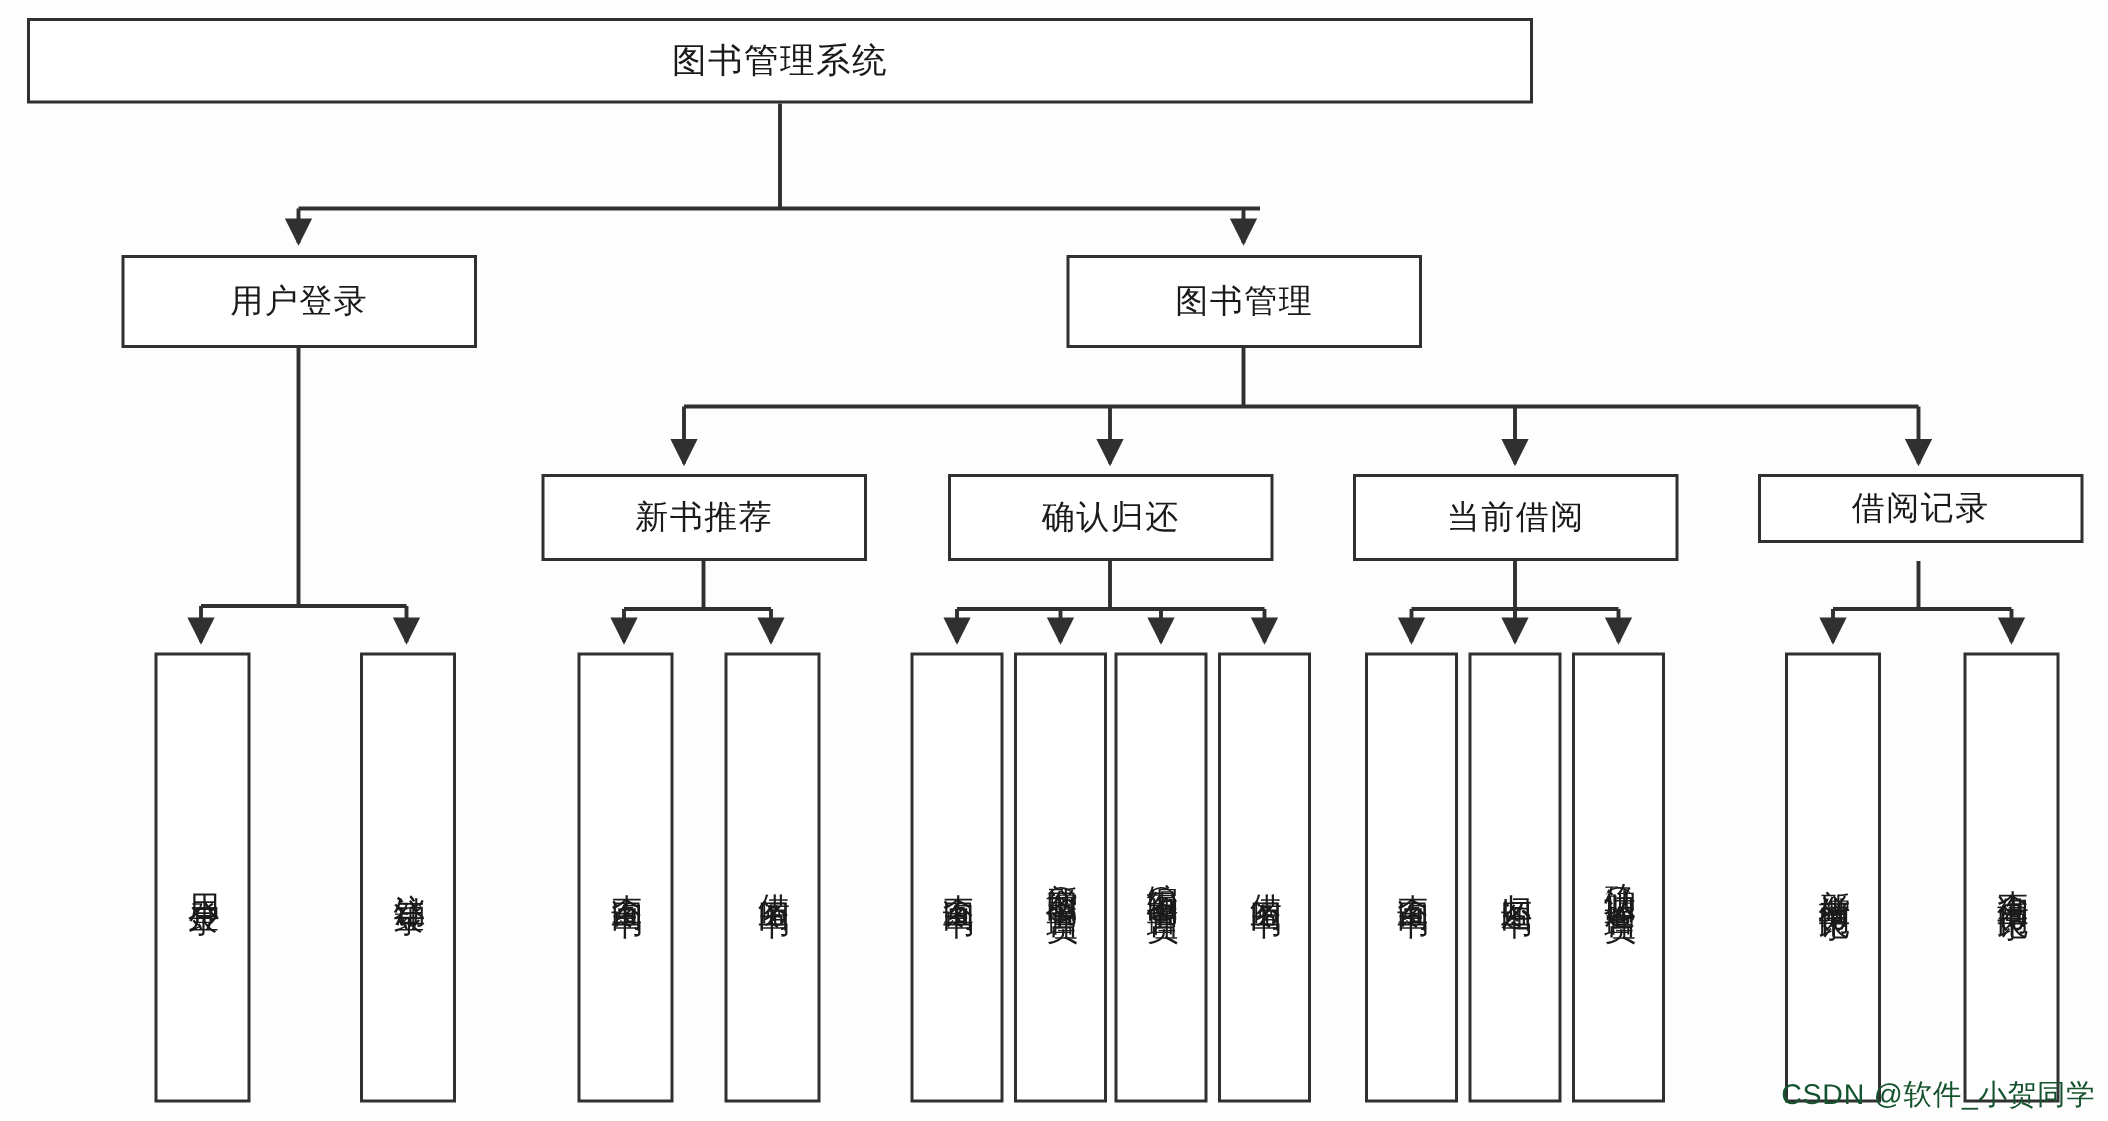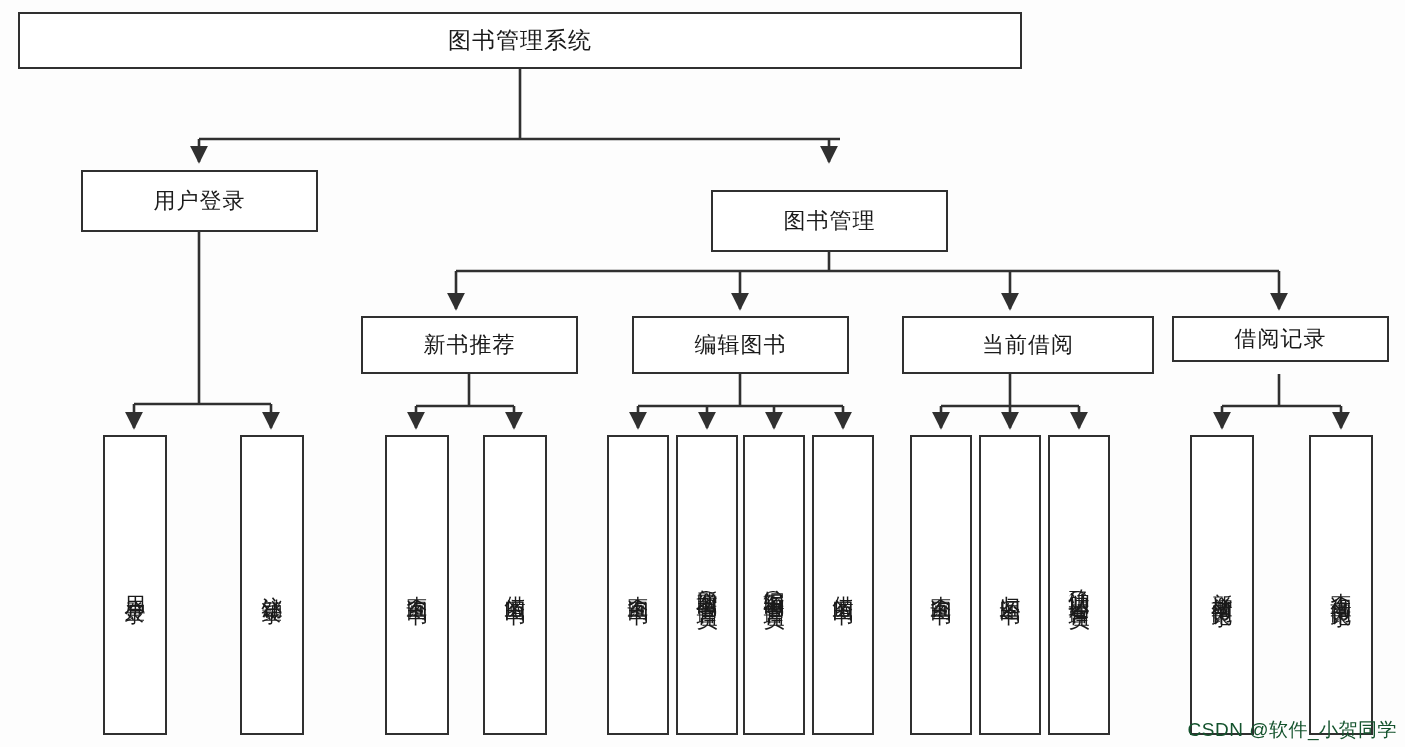--- a/index.html
+++ b/index.html
@@ -130,33 +130,33 @@
   </svg>
 
   <div class="node root" style="left:18px; top:12px; width:1004px; height:57px;">
     <span>图书管理系统</span>
   </div>
 
   <div class="node lvl2" style="left:81px; top:170px; width:237px; height:62px;">
     <span>用户登录</span>
   </div>
 
-  <div class="node lvl2" style="left:711px; top:170px; width:237px; height:62px;margin-top:20px;">
+  <div class="node lvl2" style="left:711px; top:170px; width:237px; height:62px;">
     <span>图书管理</span>
   </div>
 
   <div class="node lvl3" style="left:361px; top:316px; width:217px; height:58px;align-items:center;">
     <span>新书推荐</span>
   </div>
 
   <div class="node lvl3" style="left:632px; top:316px; width:217px; height:58px;">
-    <span>编辑图书</span>
-  </div>
-
-  <div class="node lvl3" style="left:902px; top:316px; width:252px; height:58px;">
+    <span>确认归还</span>
+  </div>
+
+  <div class="node lvl3" style="left:902px; top:316px; width:217px; height:58px;">
     <span>当前借阅</span>
   </div>
 
   <div class="node lvl3" style="left:1172px; top:316px; width:217px; height:46px;">
     <span>借阅记录</span>
   </div>
 
   <div class="node leaf" style="left:103px; top:435px; width:64px; height:300px;">
     <span class="vtext">用户登录</span>
   </div>

